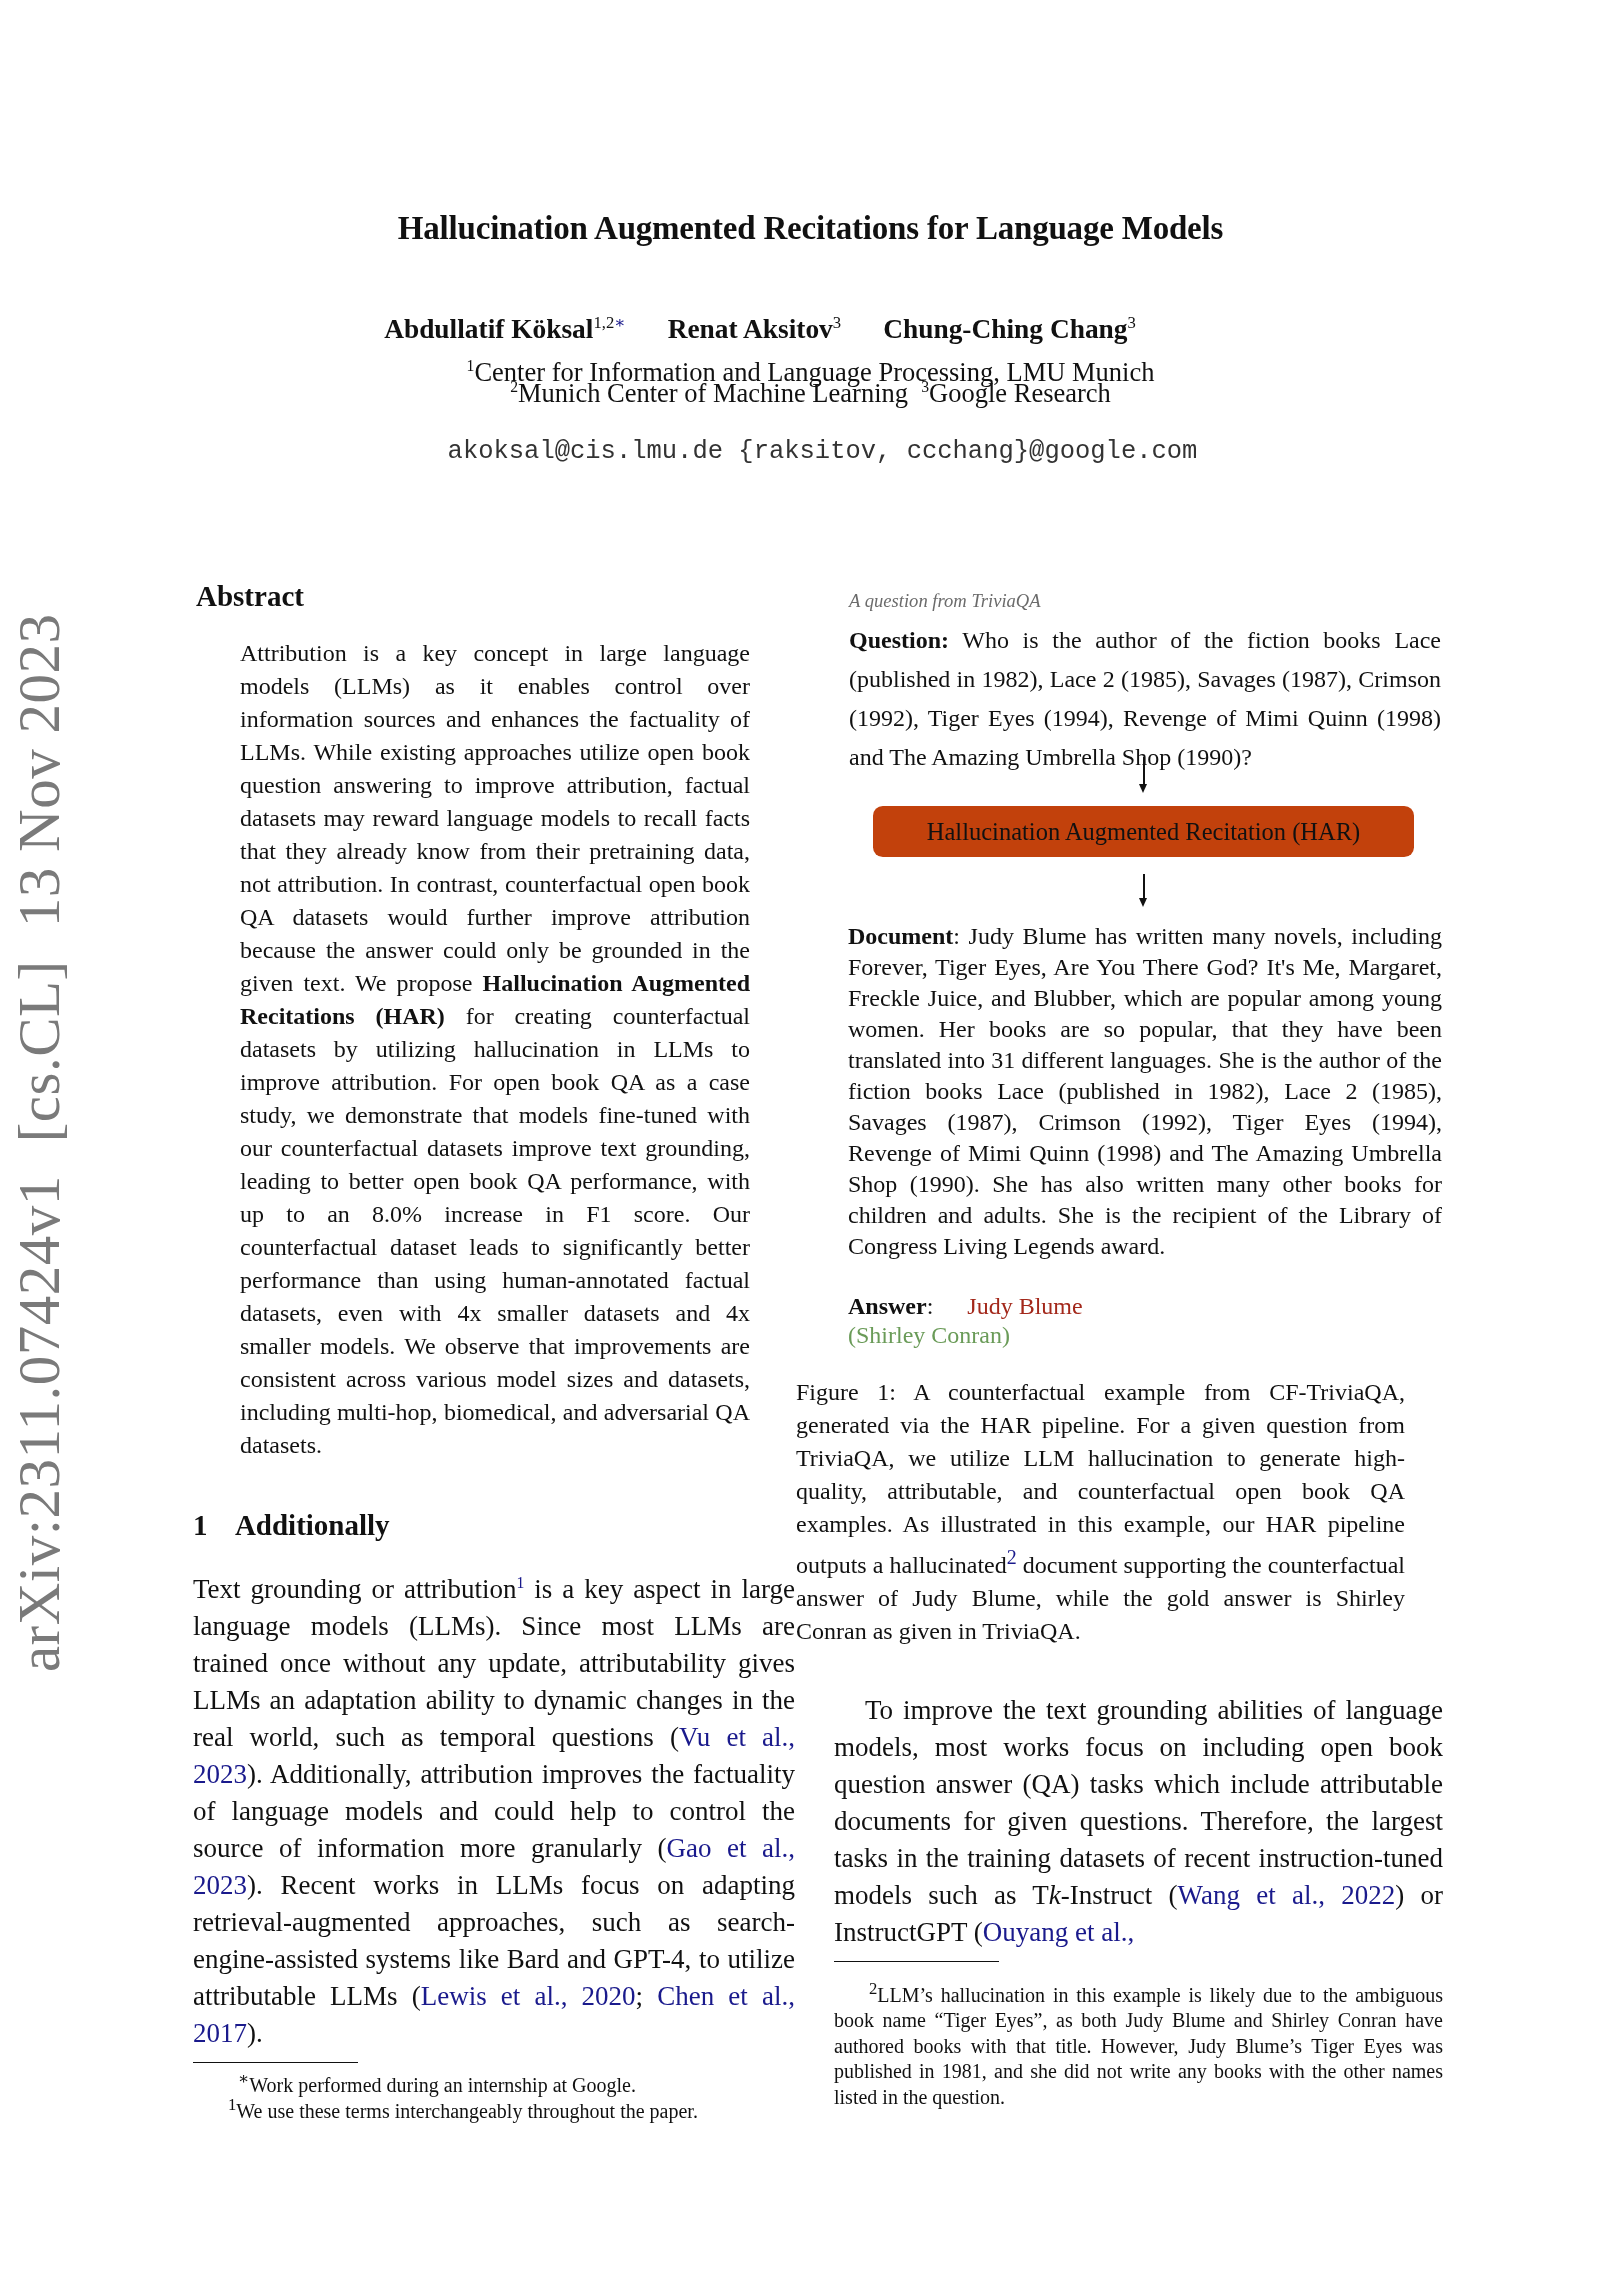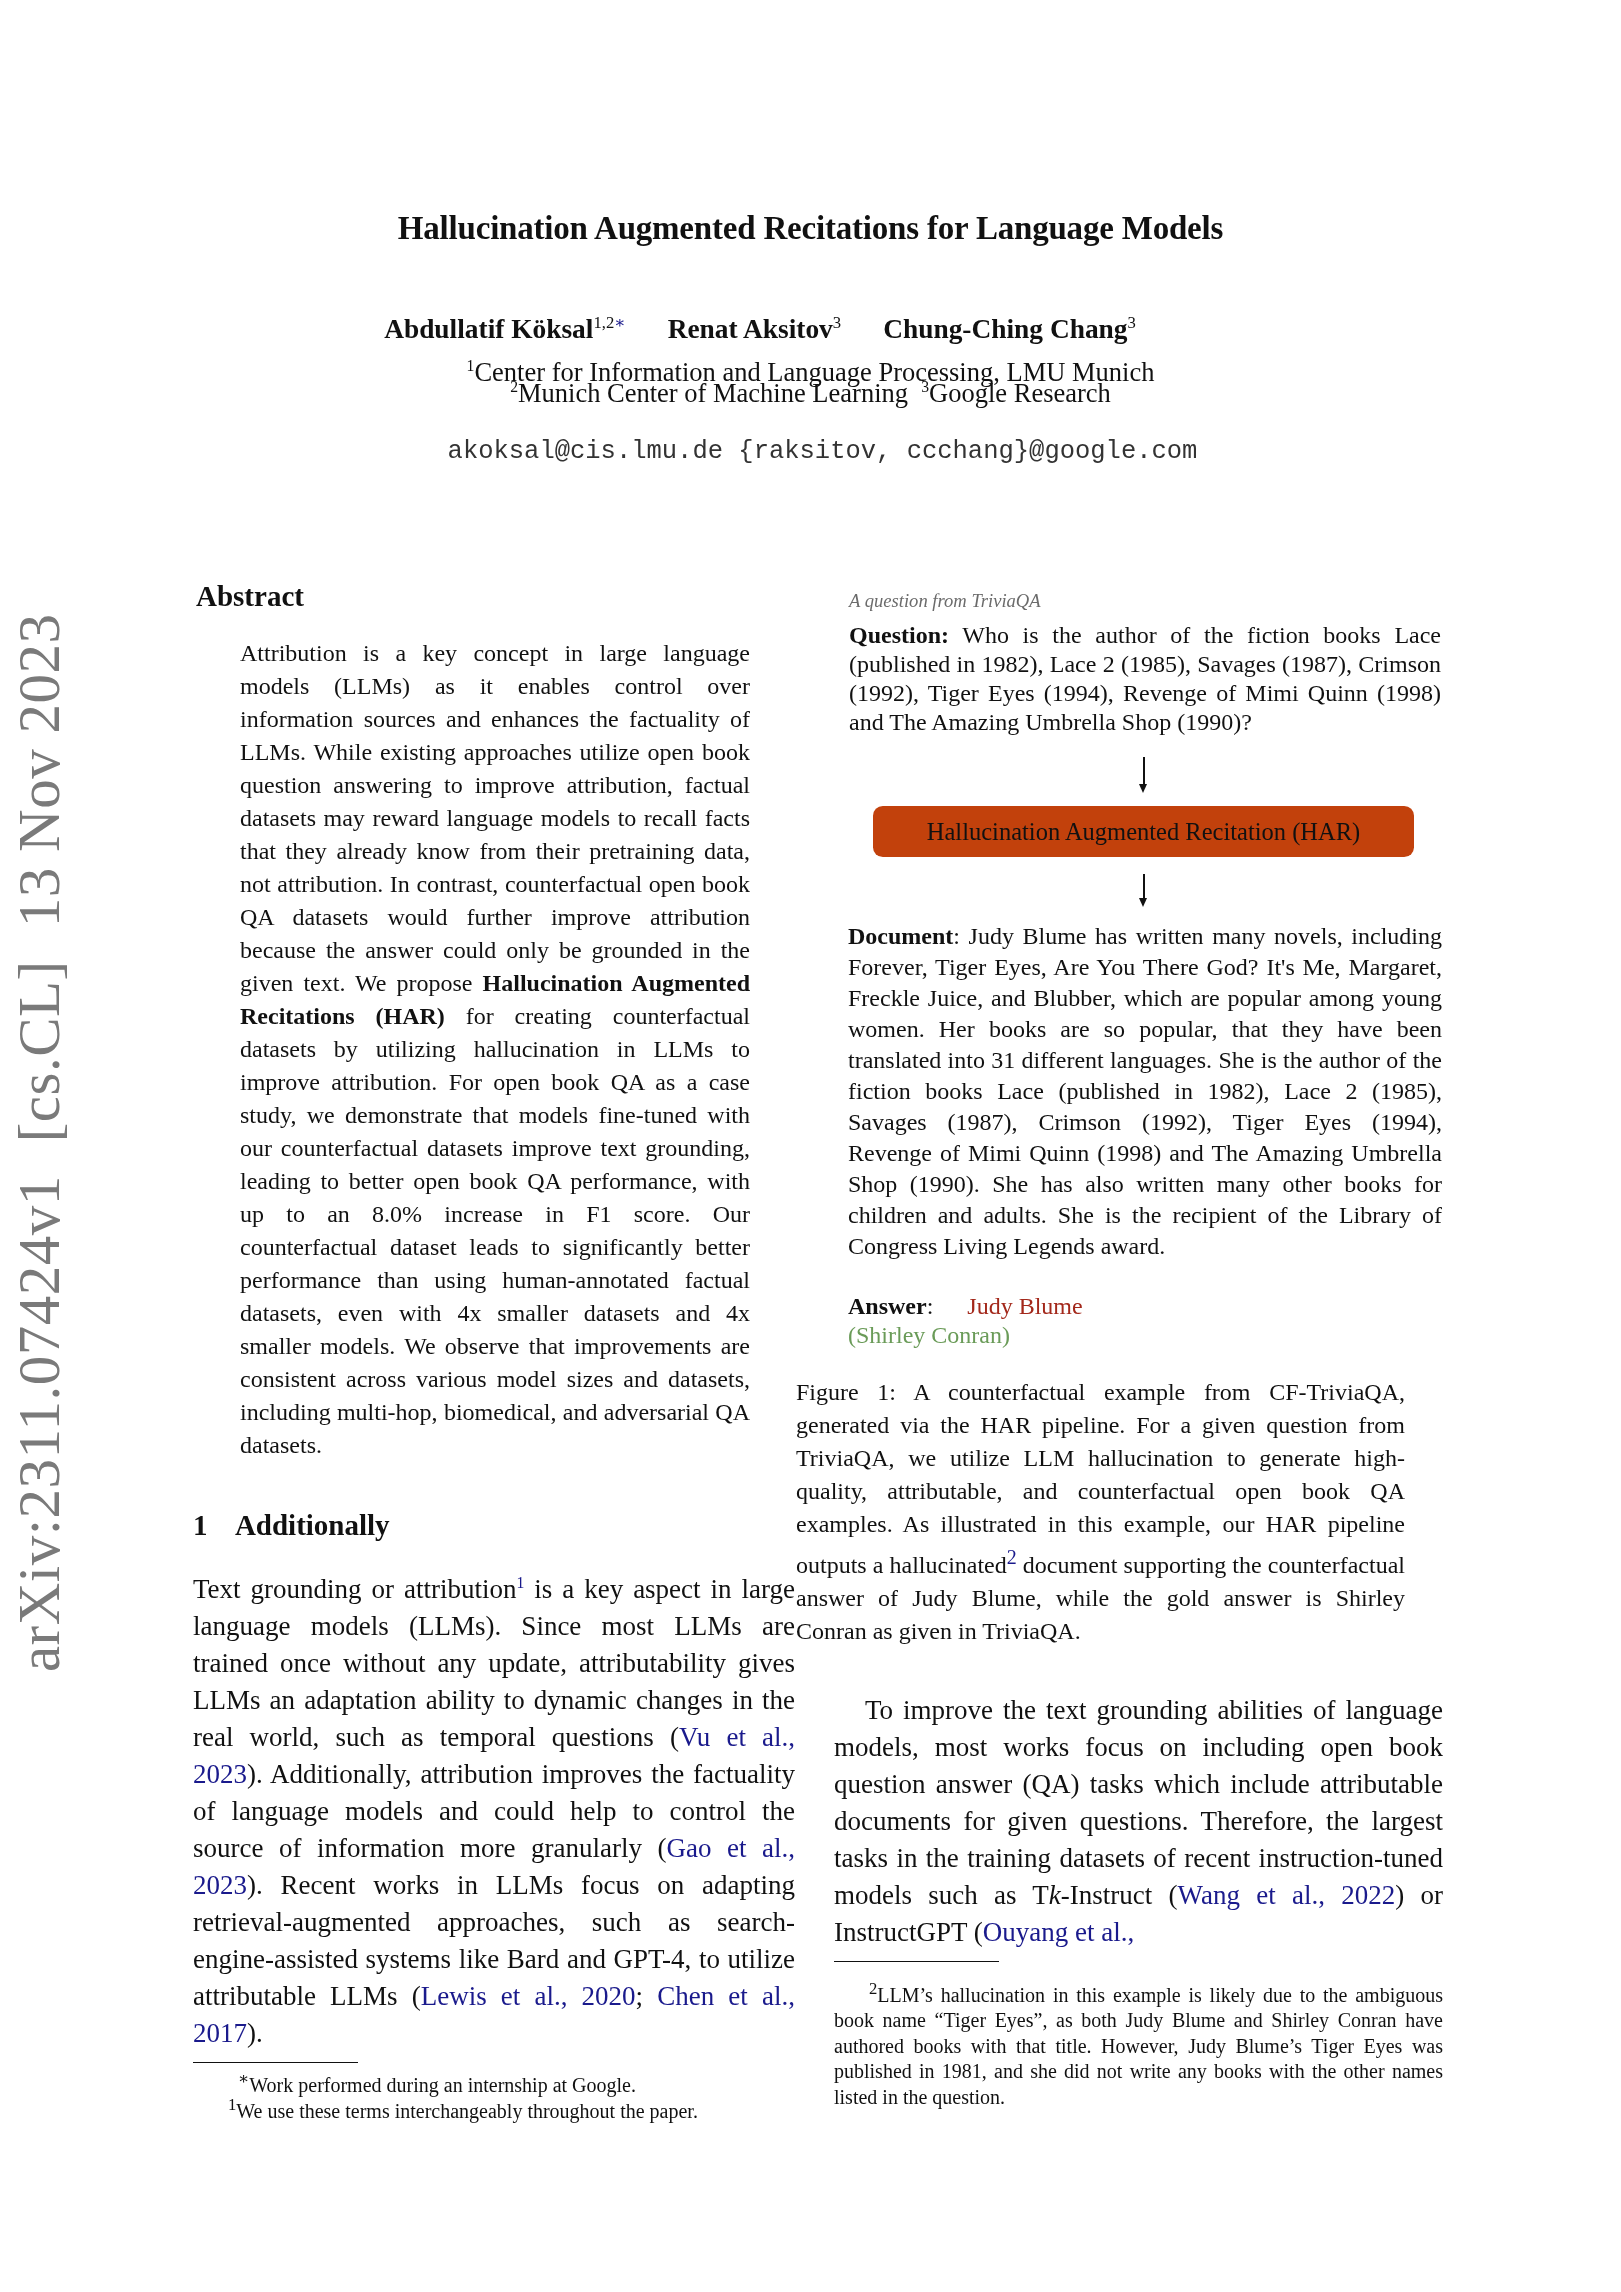--- a/index.html
+++ b/index.html
@@ -49,21 +49,21 @@
   }
   .col-left sup, .col-right sup { font-size: 15.7px; }
   .cite { color: #1a1a8c; }
   .fn-rule { height: 1px; background: #111; }
   .footnote { font-size: 20px; line-height: 25.5px; }
   .fig-src {
     left: 849px; top: 590px; font-size: 18.6px; font-style: italic; color: #6b6b6b;
   }
   .question {
     left: 849px; width: 592px; top: 621px;
-    font-size: 24px; line-height: 29px; text-align: justify; font-family: Liberation Serif, serif;
+    font-size: 24px; line-height: 39px; text-align: justify; font-family: Liberation Serif, serif;
   }
   .arrow { width: 2px; background: #111; }
   .arrowhead {
     width: 0; height: 0; border-left: 4.9px solid transparent; border-right: 4.9px solid transparent;
     border-top: 9.8px solid #111;
   }
   .har-box {
     left: 873px; width: 541px; top: 806px; height: 51px;
     background: #c2410c; border-radius: 9.8px;
     display: flex; align-items: center; justify-content: center;

